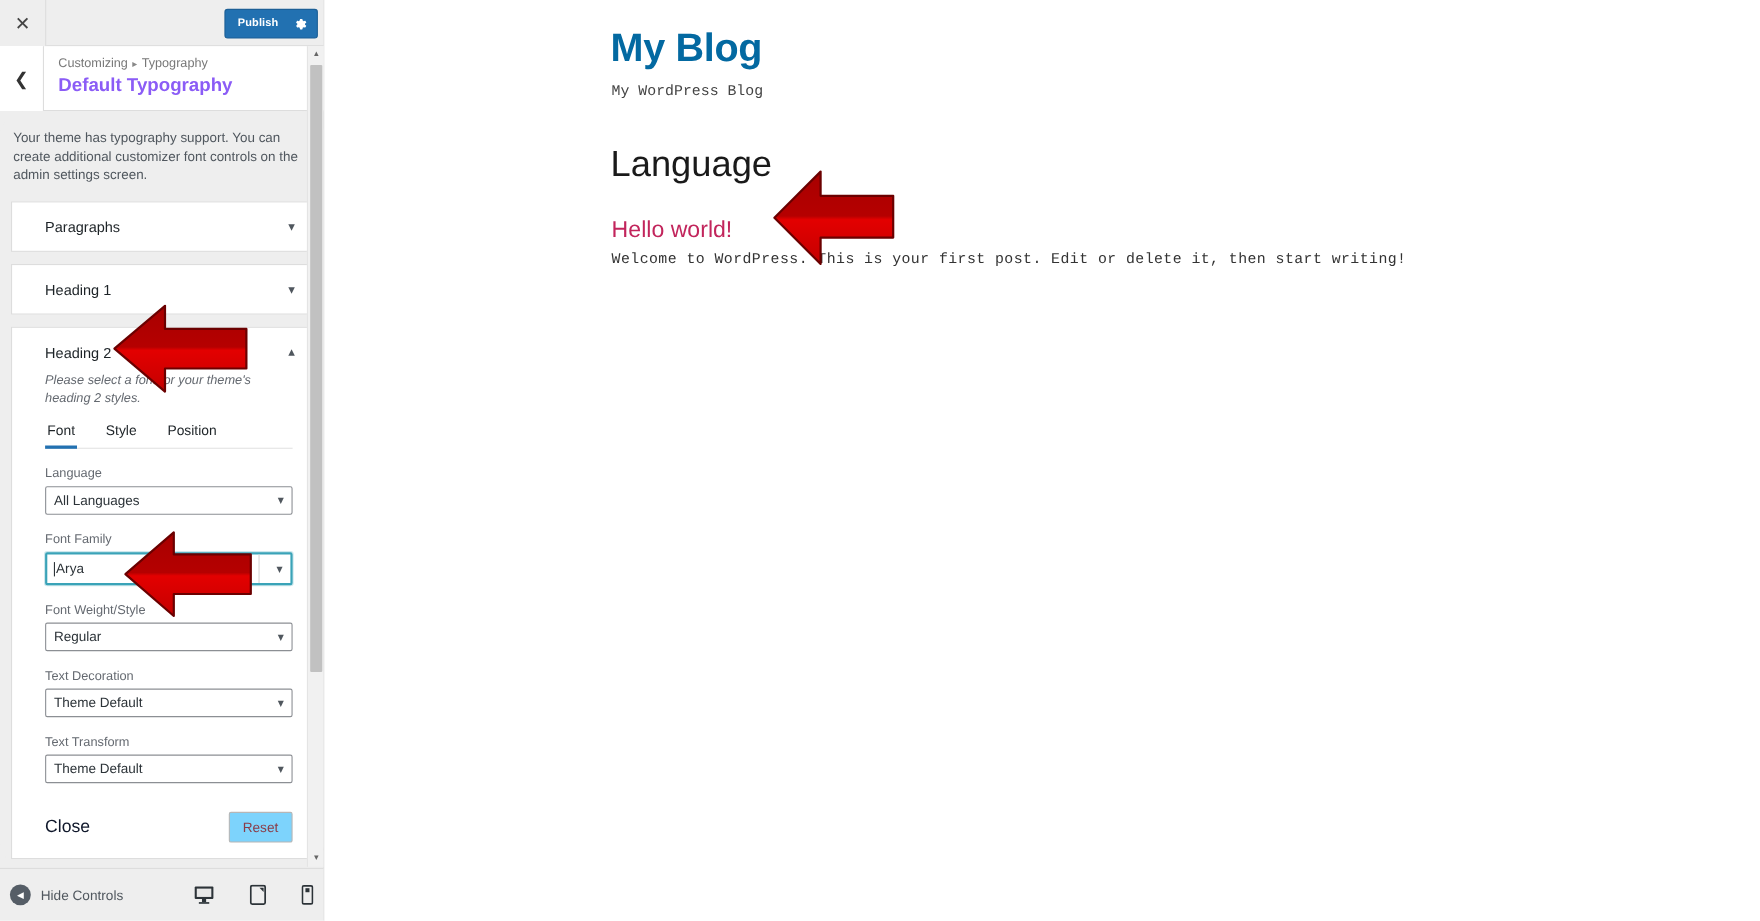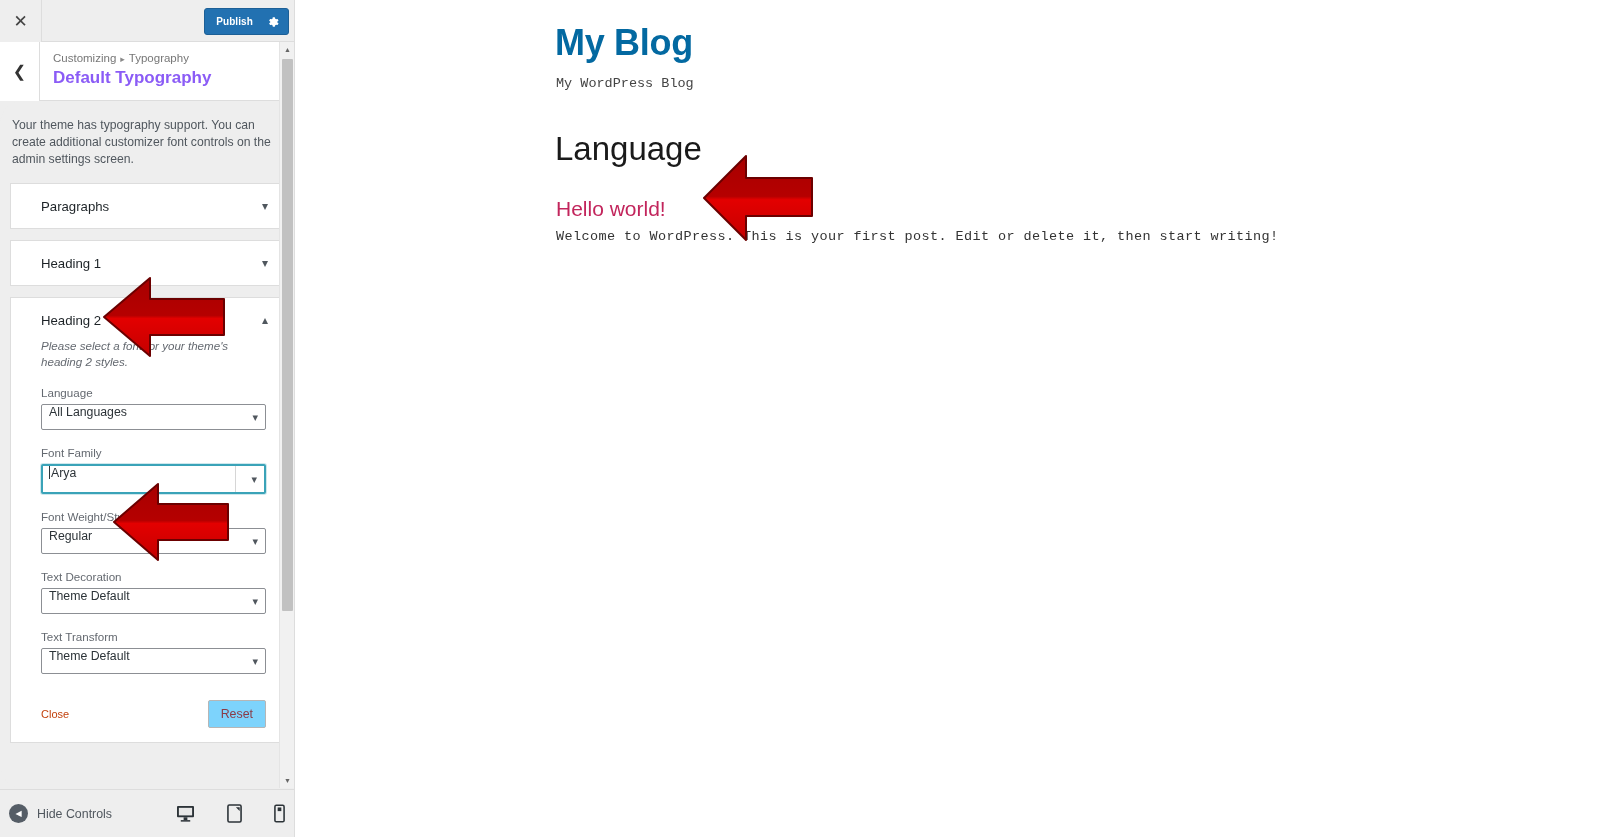--- a/index.html
+++ b/index.html
@@ -128,21 +128,21 @@
   }
 
   
   .field { margin-top: 13px; }
   .field-label {
     font-size: 11.6px; color: #646970; margin-bottom: 5px; display: block; margin-top: 16px;
   }
   .sel {
     position: relative; height: 26px; background: #fff;
     border: 1px solid #8c8f94; border-radius: 2px;
-    display: flex; padding: 0 24px 0 7px;
+    display: flex; align-items: center; padding: 0 24px 0 7px;
     font-size: 12.3px; color: #2c3338; cursor: pointer;
   }
   .sel .arw {
     position: absolute; right: 7px; top: 50%; transform: translateY(-50%);
     font-size: 11px; color: #50575e;
   }
   .sel.focused {
     border: 2px solid #3aa3b8;
     box-shadow: 0 0 0 1px rgba(58,163,184,.25);
     padding-left: 6px;
@@ -155,21 +155,21 @@
     display: inline-block; width: 1px; height: 13px;
     background: #2c3338; margin-right: 1px;
     vertical-align: middle;
   }
 
   
   .acc-foot {
     display: flex; align-items: center; justify-content: space-between;
     margin-top: 26px;
   }
-  .close-link { font-size: 11px; color: #c2410c; cursor: pointer; }
+  .close-link { font-size: 16px; color: #0f172a; cursor: pointer; }
   .reset-btn {
     border: 1px solid #b6b6b6; background: #7dd3fc;
     font-size: 12.4px; color: #8a3b47; padding: 6px 12px;
     border-radius: 2px; cursor: pointer;
   }
 
   
   .sb-track {
     position: absolute; right: 0; top: 42px;
     width: 15px; height: 746px;
@@ -292,20 +292,31 @@
       <div class="acc">
         <div class="acc-head">
           <span class="t">Heading 2</span>
           <span class="chev">▴</span>
         </div>
 
         <div class="acc-body">
 
           <div class="acc-note">Please select a font for your theme's heading 2 styles.</div>
 
+          <div class="tabs">
+            <div class="tab active">
+              <span>Font</span>
+            </div>
+            <div class="tab">
+              <span>Style</span>
+            </div>
+            <div class="tab">
+              <span>Position</span>
+            </div>
+          </div>
 
           <div class="field">
             <span class="field-label">Language</span>
             <div class="sel">
               <span>All Languages</span>
               <span class="arw">▾</span>
             </div>
           </div>
 
           <div class="field">

